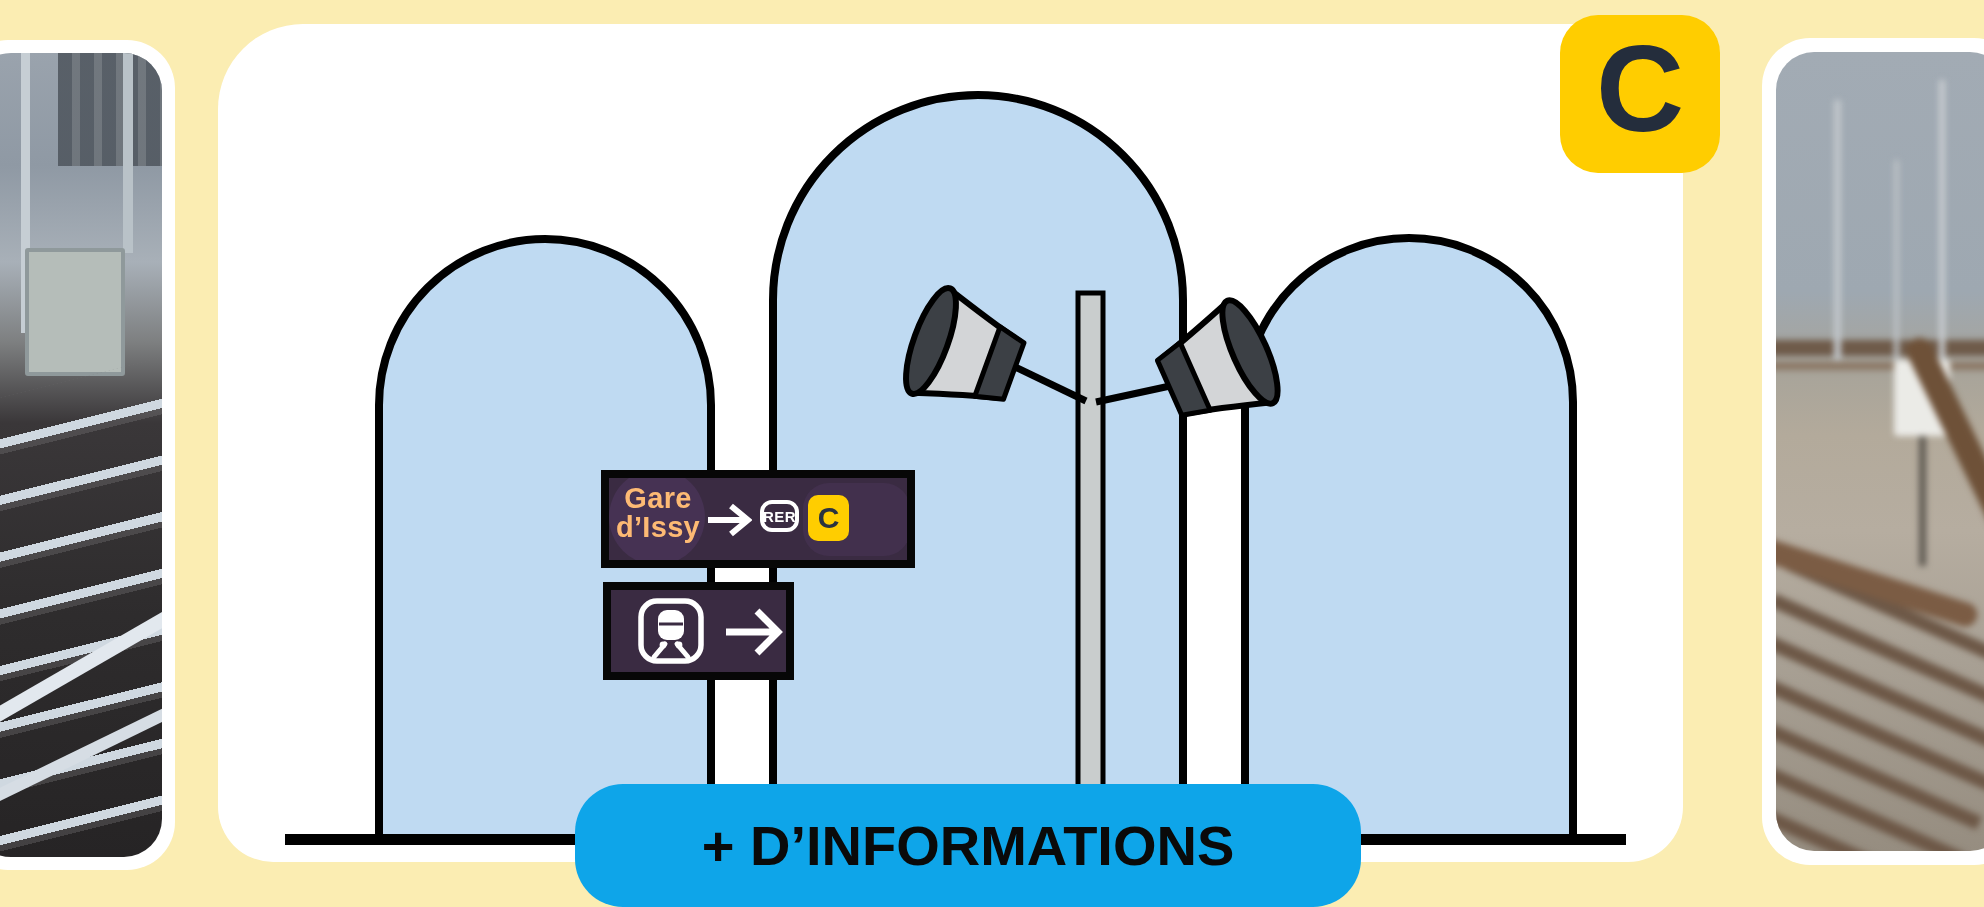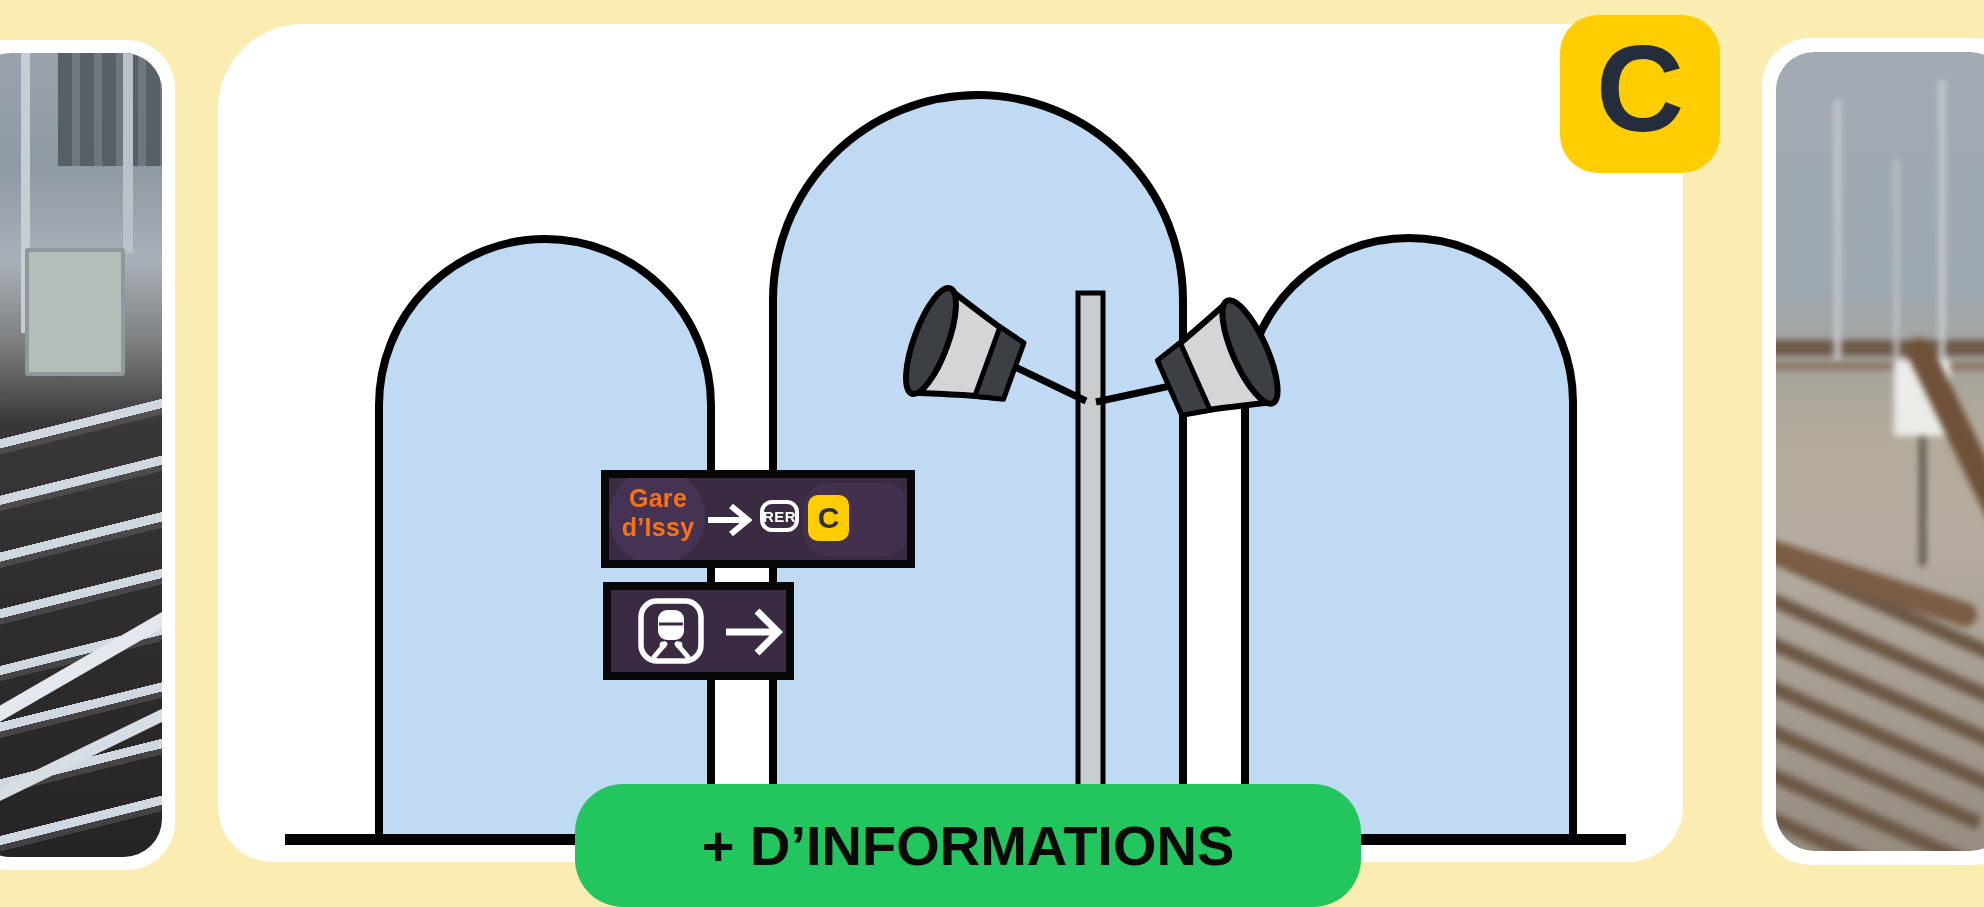--- a/index.html
+++ b/index.html
@@ -41,33 +41,33 @@
     border-radius:85px 85px 55px 55px;overflow:hidden;z-index:1;}
   .card svg{position:absolute;left:0;top:0;}
 
   
   .sign{position:absolute;background:#3A2B42;border:8px solid #070707;box-sizing:border-box;
     overflow:hidden;z-index:10;}
   .sign1{left:601px;top:470px;width:314px;height:98px;}
   .sign2{left:603px;top:582px;width:191px;height:98px;}
   .blob1{position:absolute;left:0;top:-9px;width:96px;height:96px;border-radius:50%;background:#463253;}
   .blob2{position:absolute;left:194px;top:5px;width:107px;height:73px;border-radius:26px;background:#42304D;}
-  .station-name{position:absolute;left:4px;top:6px;width:90px;text-align:center;color:#f97316;
-    font-size:25px;font-weight:700;line-height:29px;letter-spacing:.3px;}
+  .station-name{position:absolute;left:4px;top:6px;width:90px;text-align:center;color:#fdba74;
+    font-size:29px;font-weight:700;line-height:29px;letter-spacing:.3px;}
   .arrow1{position:absolute;left:97px;top:25px;}
   .rer-box{position:absolute;left:151px;top:22px;width:39px;height:32px;border:4px solid #ffffff;
     border-radius:12px;box-sizing:border-box;display:flex;align-items:center;justify-content:center;
     color:#ffffff;font-size:15px;font-weight:700;letter-spacing:.5px;}
   .c-chip{position:absolute;left:199px;top:17px;width:41px;height:46px;background:#FFCD00;border-radius:10px;
     display:flex;align-items:center;justify-content:center;color:#2A3240;font-size:30px;font-weight:800;}
   .train-icon{position:absolute;left:26px;top:7px;}
   .arrow2{position:absolute;left:112px;top:15px;}
 
   
-  .info-button{position:absolute;left:575px;top:784px;width:786px;height:123px;background:#22c55e;
+  .info-button{position:absolute;left:575px;top:784px;width:786px;height:123px;background:#0ea5e9;
     border-radius:48px;z-index:30;display:flex;align-items:center;justify-content:center;
     box-sizing:border-box;border:none;cursor:pointer;}
   .info-button span{color:#0a0a0a;font-size:56px;font-weight:800;letter-spacing:0px;white-space:nowrap;}
 
   
   .line-badge{position:absolute;left:1560px;top:15px;width:160px;height:158px;background:#FFCD00;
     border-radius:38px;z-index:40;display:flex;align-items:center;justify-content:center;}
   .line-badge span{color:#242D3C;font-size:122px;font-weight:700;transform:translateY(-5px);}
 </style>
 </head>

